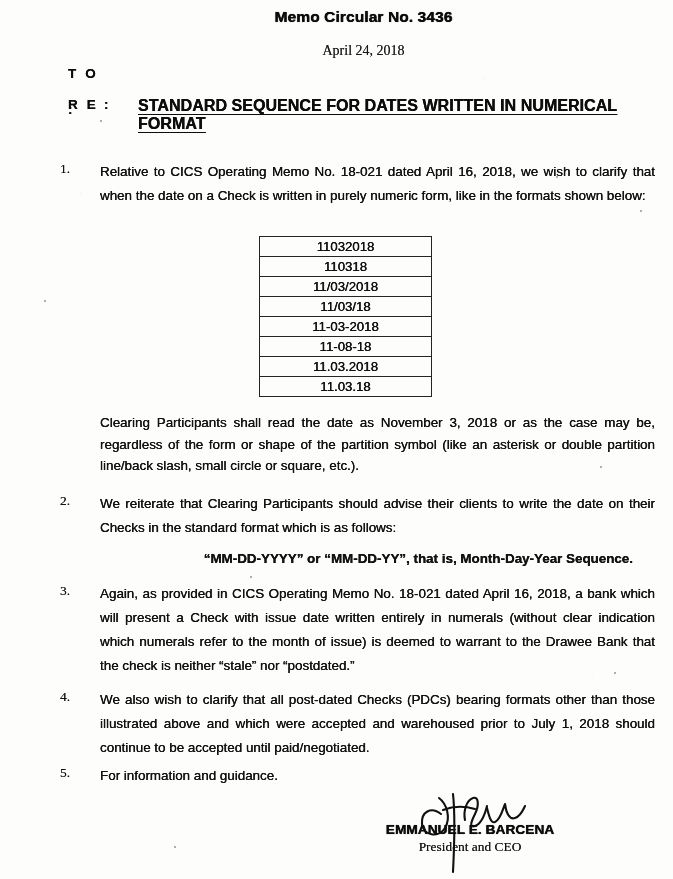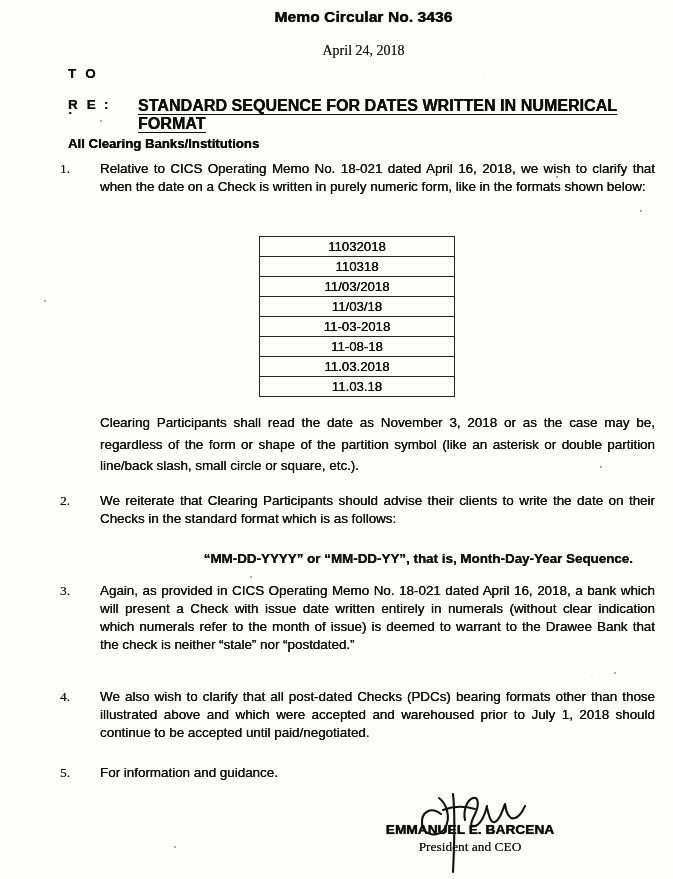--- a/index.html
+++ b/index.html
@@ -100,37 +100,37 @@
     font-family: "Liberation Serif", serif;
     font-size: 13.5px;
     color: #141414;
     padding-top: 1px;
     text-shadow: 0 0 0.5px rgba(0,0,0,0.7);
   }
   .item .body {
     flex: 1 1 auto;
     font-family: "Liberation Sans", sans-serif;
     font-size: 13.4px;
-    line-height: 18px;
+    line-height: 24px;
     text-align: justify;
     color: #121212;
     text-shadow: 0 0 0.55px rgba(0,0,0,0.85), 0.3px 0 0.35px rgba(0,0,0,0.4);
   }
   #item-1 { top: 160px; }
   #item-2 { top: 492px; }
   #item-3 { top: 582px; }
   #item-4 { top: 688px; }
   #item-5 { top: 764px; }
 
   
   .formats-table {
     position: absolute;
     left: 259px;
     top: 236px;
-    width: 196px;
+    width: 173px;
     border-collapse: collapse;
     border: 1.4px solid #1a1a1a;
   }
   .formats-table td {
     border: 1px solid #242424;
     height: 19px;
     text-align: center;
     vertical-align: middle;
     font-family: "Liberation Sans", sans-serif;
     font-size: 13.2px;
@@ -206,21 +206,20 @@
 <div class="page">
 
   <div class="header-block">
     <div class="memo-no">Memo Circular No. 3436</div>
     <div class="memo-date">April 24, 2018</div>
   </div>
 
   <div class="field-row" id="row-to">
     <div class="f-label">T O</div>
     <div class="f-colon">:</div>
-    <div class="f-value">All Clearing Banks/Institutions</div>
   </div>
 
   <div class="field-row" id="row-re">
     <div class="f-label">R E</div>
     <div class="f-colon">:</div>
     <div class="f-value">STANDARD SEQUENCE FOR DATES WRITTEN IN NUMERICAL FORMAT</div>
   </div>
 
   <div class="item" id="item-1">
     <div class="num">1.</div>

